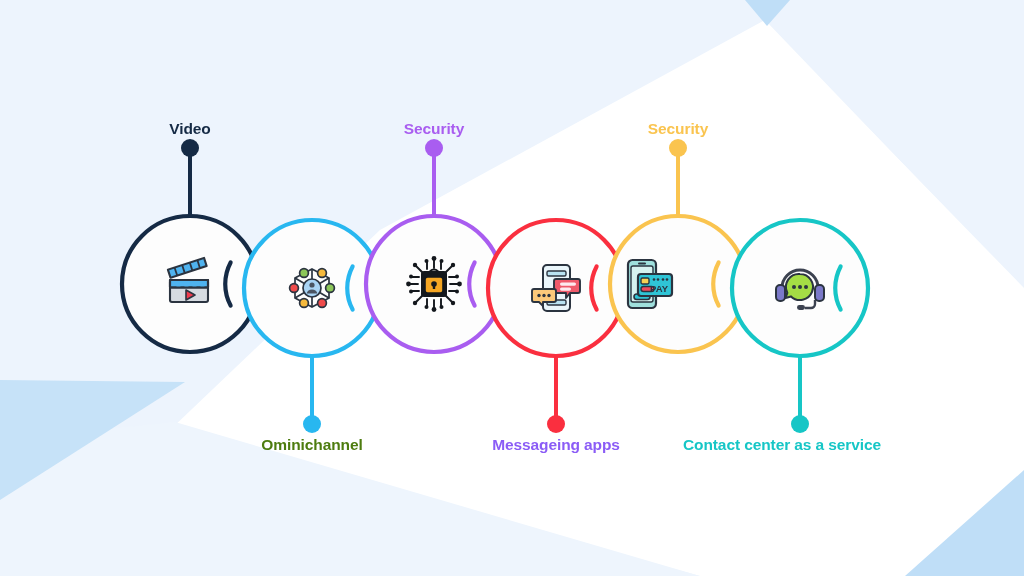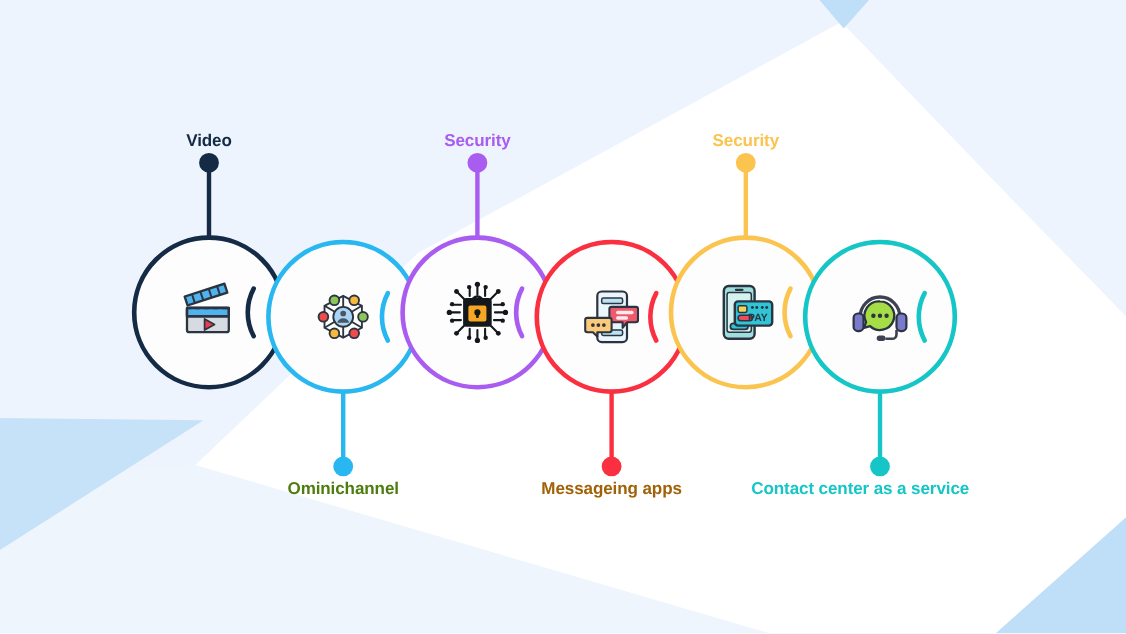--- a/index.html
+++ b/index.html
@@ -102,21 +102,21 @@
         <circle cx="800" cy="424" r="9" fill="#16c6c6"></circle>
         <circle cx="800" cy="288" r="68" fill="none" stroke="#16c6c6" stroke-width="4.2"></circle>
         <path d="M 840.6155892715107 309.59569188815095 A 46 46 0 0 1 840.6155892715107 266.40430811184905" fill="none" stroke="#16c6c6" stroke-width="4.2" stroke-linecap="round"></path>
       </g>
     </svg>
 
   <div id="labels-layer">
       <div class="node-label" style="color: rgb(21, 42, 69); left: 190px; top: 120px;">Video</div>
       <div class="node-label" style="color: #4d7c0f; left: 312px; top: 436px;">Ominichannel</div>
       <div class="node-label" style="color: rgb(169, 93, 240); left: 434px; top: 120px;">Security</div>
-      <div class="node-label" style="color: #a16207; left: 556px; top: 436px;">Messageing apps</div>
+      <div class="node-label" style="color: #8b5cf6; left: 556px; top: 436px;">Messageing apps</div>
       <div class="node-label" style="color: rgb(250, 196, 79); left: 678px; top: 120px;">Security</div>
       <div class="node-label" style="color: rgb(22, 198, 198); left: 782px; top: 436px;">Contact center as a service</div>
     </div>
   <div id="icons-layer">
       <div class="icon-wrap" style="left: 190px; top: 284px;">
     <svg viewBox="0 0 60 60">
       <g stroke="#2b3440" stroke-width="2.1" stroke-linejoin="round">
         <rect x="10" y="26" width="38" height="22" rx="2" fill="#d6dbe1"></rect>
         <rect x="10" y="26" width="38" height="7.5" fill="#4fb3ef"></rect>
         <g fill="#4fb3ef" stroke="none">
@@ -223,21 +223,21 @@
         <rect x="34" y="24.5" width="16" height="3.2" rx="1.6"></rect>
         <rect x="34" y="29.5" width="11" height="3.2" rx="1.6"></rect>
       </g>
       <g fill="#2b3440">
         <circle cx="13" cy="37.5" r="1.7"></circle>
             <circle cx="18" cy="37.5" r="1.7"></circle>
             <circle cx="23" cy="37.5" r="1.7"></circle>
       </g>
     </svg>
       </div>
-      <div class="icon-wrap" style="left: 678px; top: 284px;">
+      <div class="icon-wrap" style="left: 648px; top: 284px;">
     <svg viewBox="0 0 60 60">
       <rect x="10" y="6" width="28" height="48" rx="4.5" fill="#9fe0dd" stroke="#2b3440" stroke-width="2.2"></rect>
       <rect x="13" y="12" width="22" height="36" rx="2" fill="#d6f2f0" stroke="#2b3440" stroke-width="1.4"></rect>
       <rect x="20" y="8.5" width="8" height="2" rx="1" fill="#2b3440"></rect>
       <rect x="16" y="40" width="16" height="5.5" rx="2.7" fill="#2fc4d6" stroke="#2b3440" stroke-width="1.6"></rect>
       <rect x="20" y="20" width="34" height="22" rx="3" fill="#2fc4d6" stroke="#2b3440" stroke-width="2.2"></rect>
       <rect x="23" y="24" width="8" height="6" rx="1.4" fill="#f7d154" stroke="#2b3440" stroke-width="1.4"></rect>
       <rect x="23" y="32.5" width="13" height="5" rx="2.5" fill="#ef4b5e" stroke="#2b3440" stroke-width="1.4"></rect>
       <g fill="#2b3440">
         <circle cx="36" cy="25.5" r="1.3"></circle>

